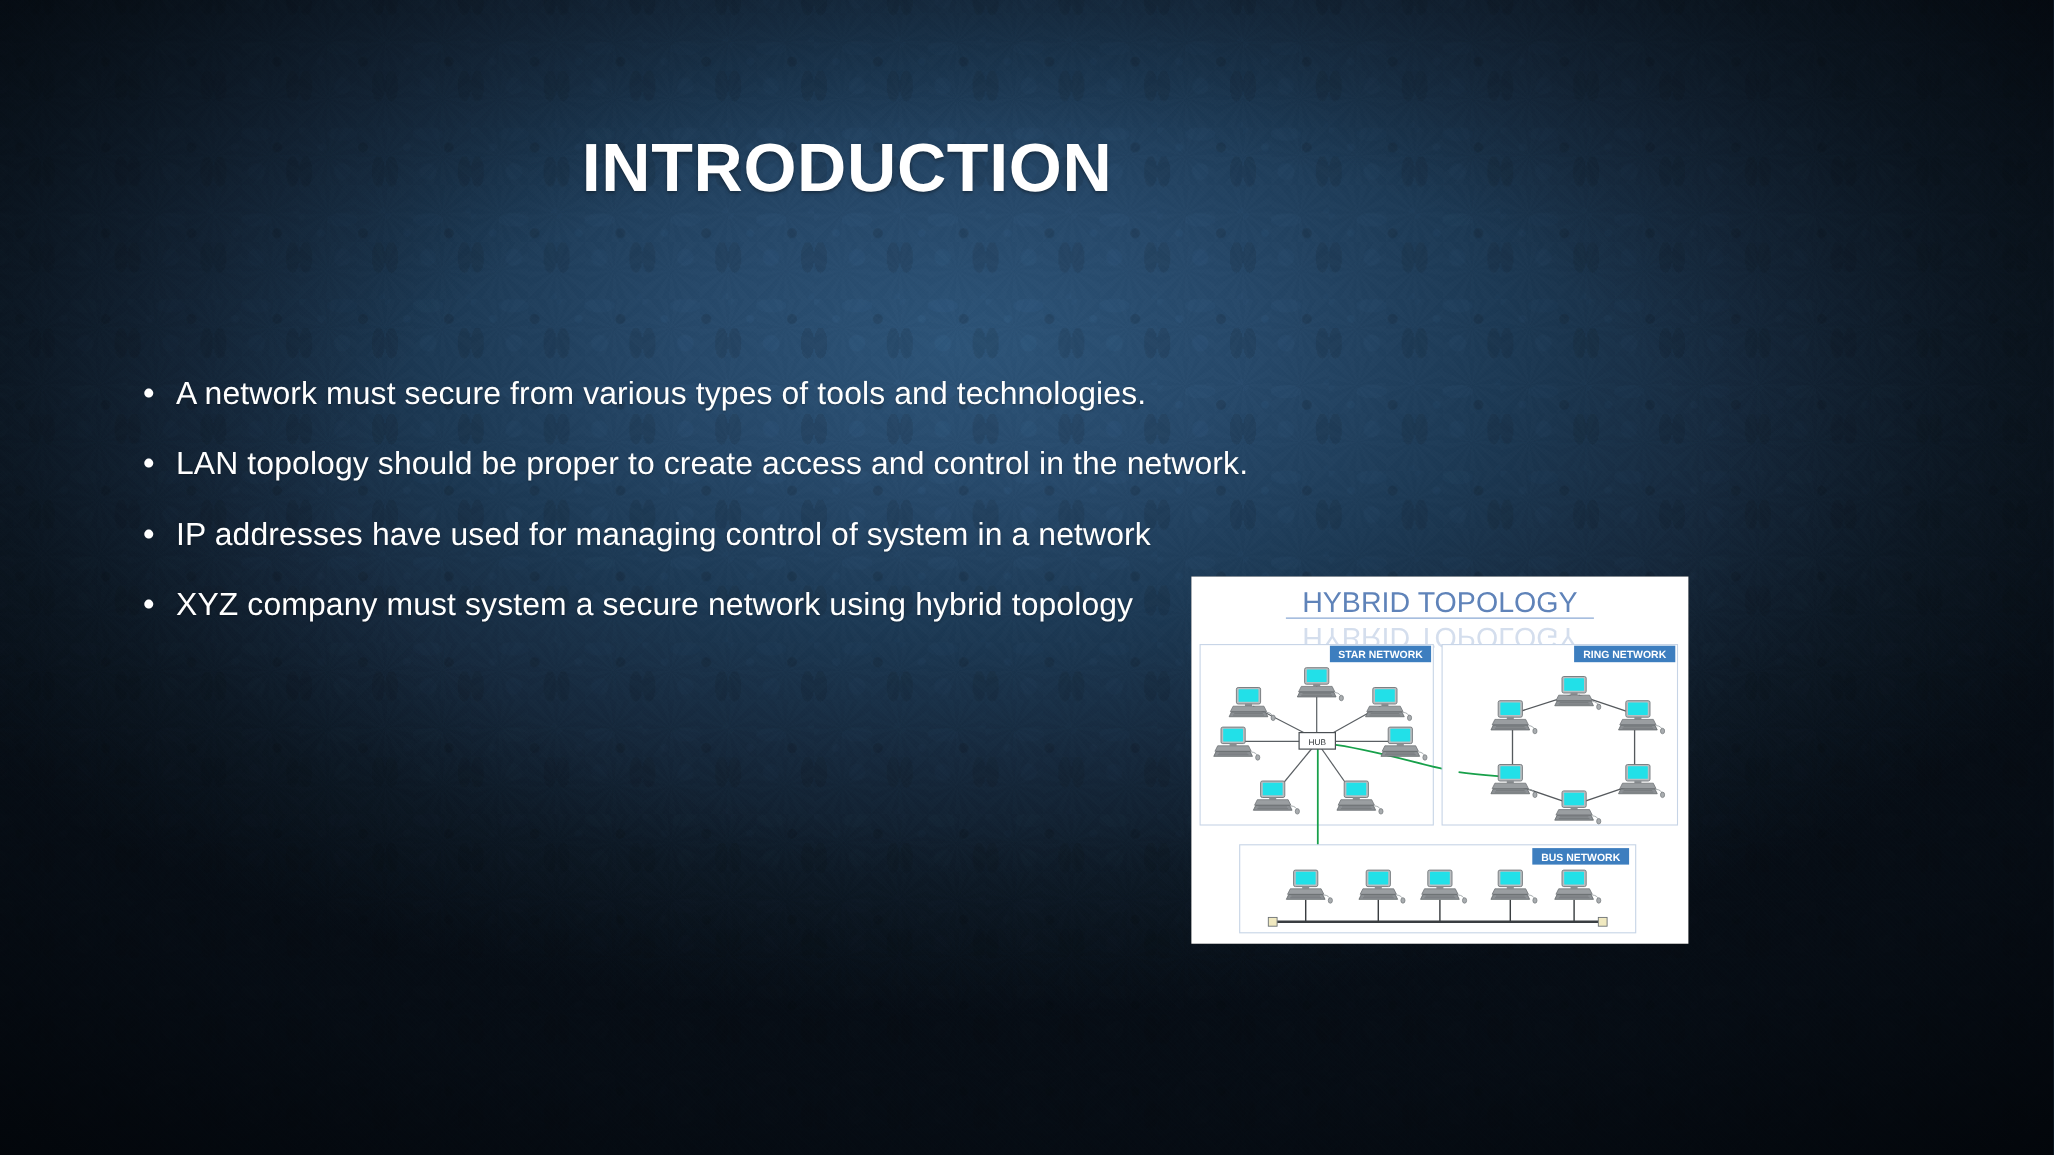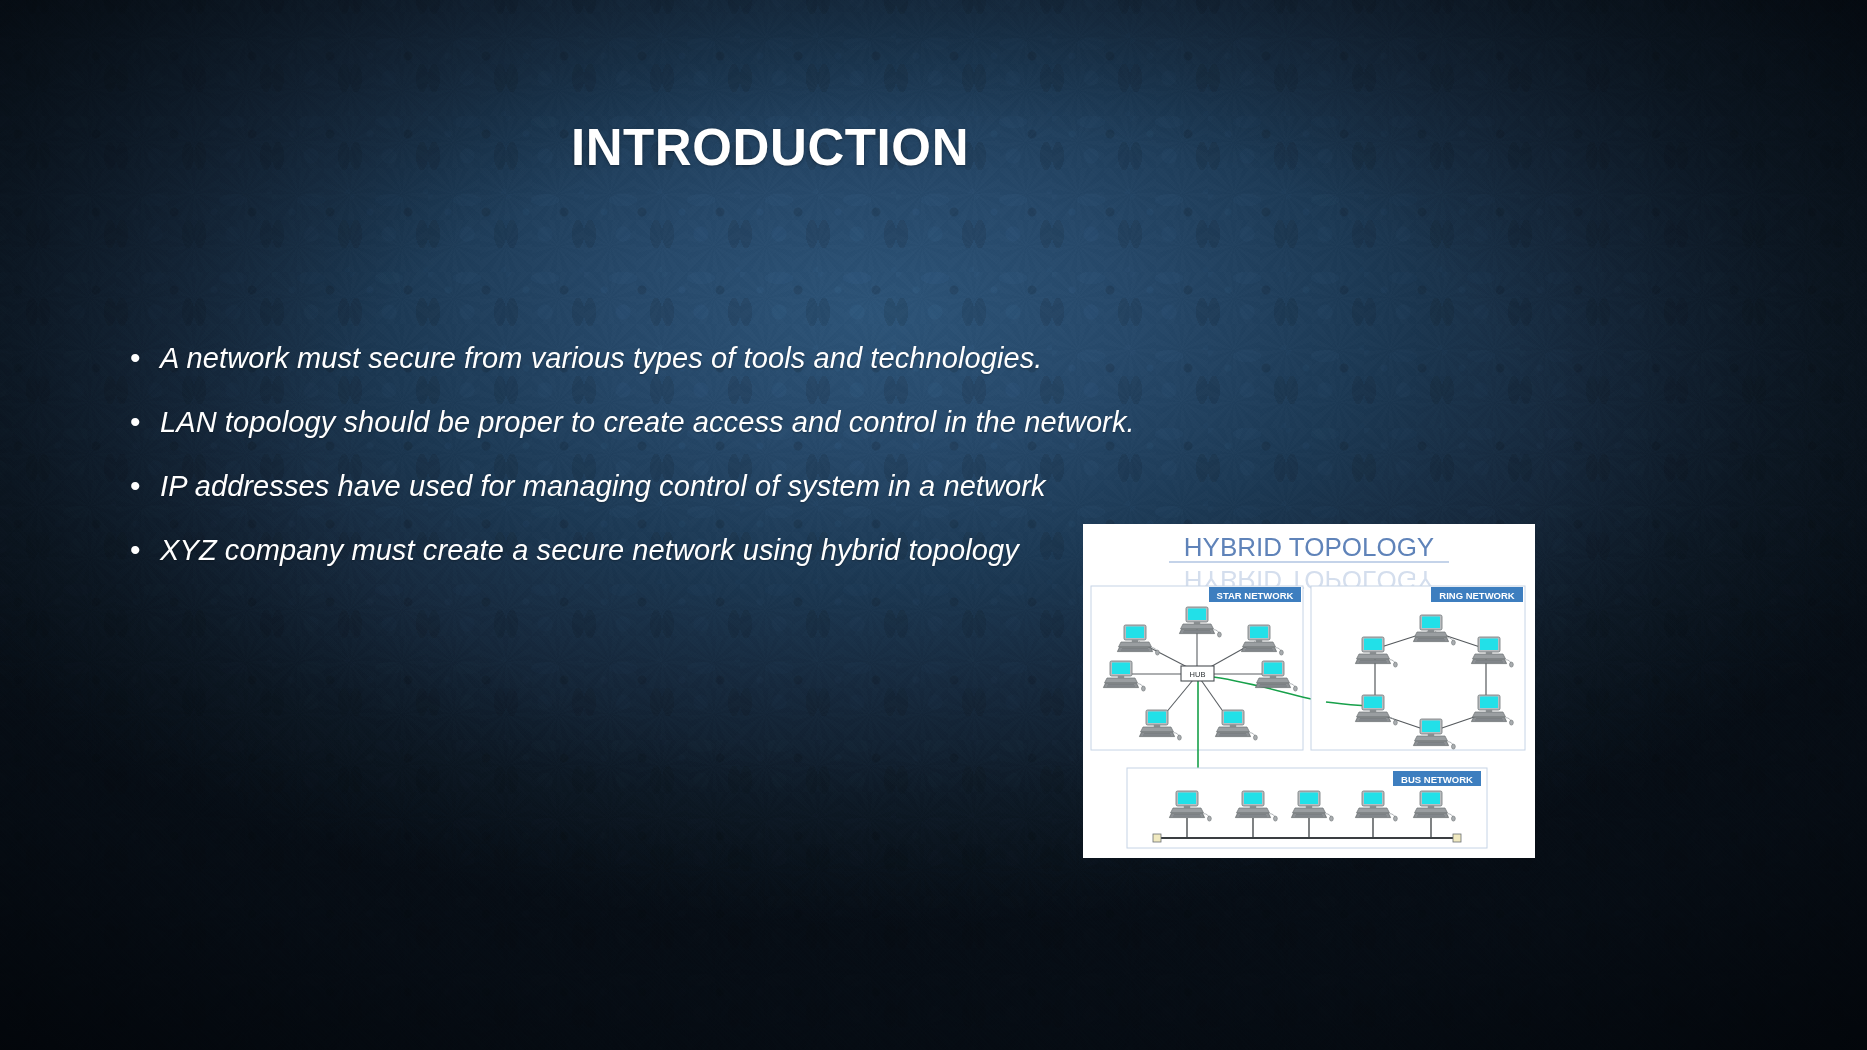--- a/index.html
+++ b/index.html
@@ -81,21 +81,21 @@
   }
 
   
   #title {
     position: absolute;
     left: 0;
     top: 120px;
     width: 1540px;
     text-align: center;
     color: #ffffff;
-    font-size: 51px;
+    font-size: 62px;
     font-weight: bold;
     letter-spacing: 0.6px;
     line-height: 1.1;
     text-shadow: 0 1px 3px rgba(0,0,0,0.35);
   }
 
   
   #bullets {
     position: absolute;
     left: 126px;
@@ -116,21 +116,20 @@
     text-align: left;
     padding-left: 4px;
   }
   .bullet-text {
     flex: 1 1 auto;
     color: #ffffff;
     font-size: 29px;
     line-height: 40px;
     letter-spacing: 0.1px;
     text-shadow: 0 1px 2px rgba(0,0,0,0.30);
-    font-style: italic;
   }
 
   
   #topology-image {
     position: absolute;
     left: 1083px;
     top: 524px;
     width: 452px;
     height: 334px;
     background: #a3a3a3;
@@ -163,21 +162,21 @@
       <span class="bullet-text">LAN topology should be proper to create access and control in the network.</span>
     </div>
 
     <div class="bullet-row">
       <span class="bullet-dot">•</span>
       <span class="bullet-text">IP addresses have used for managing control of system in a network</span>
     </div>
 
     <div class="bullet-row">
       <span class="bullet-dot">•</span>
-      <span class="bullet-text">XYZ company must create a secure network using hybrid topology</span>
+      <span class="bullet-text">XYZ company must system a secure network using hybrid topology</span>
     </div>
 
   </div>
 
   <div id="topology-image">
     <svg id="topology-svg" viewBox="0 0 452 334" xmlns="http://www.w3.org/2000/svg">
       <defs>
 
         <g id="pc">
 

